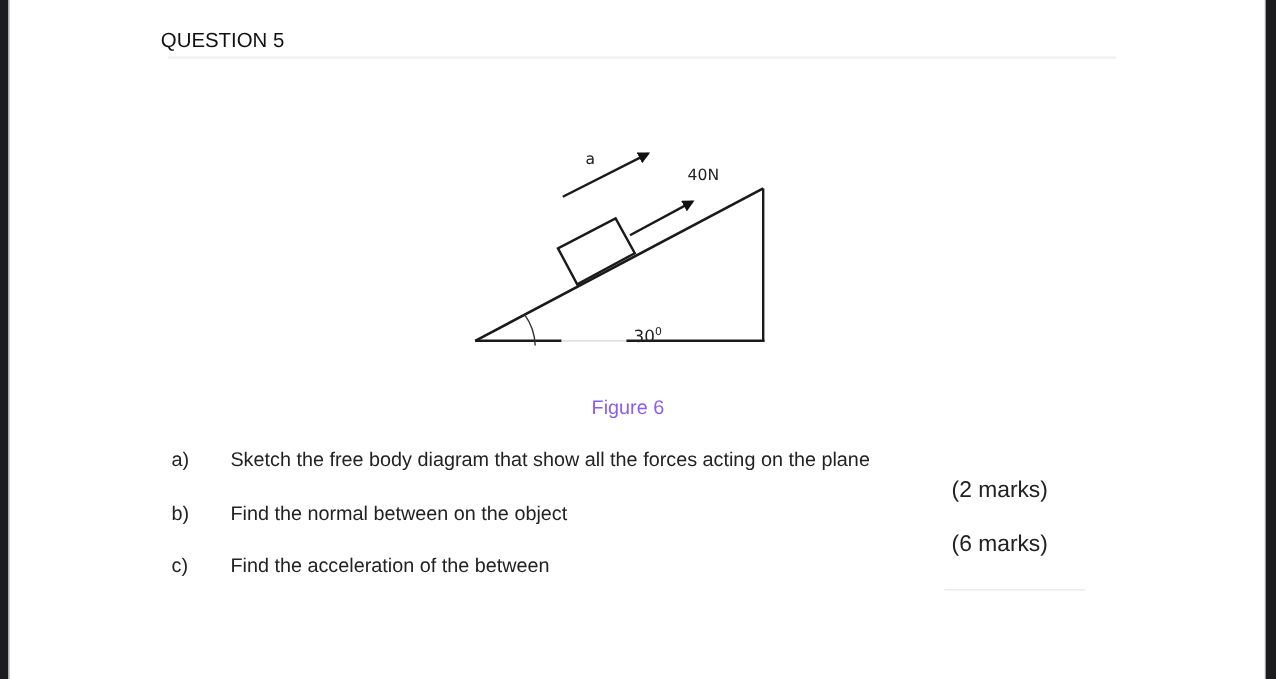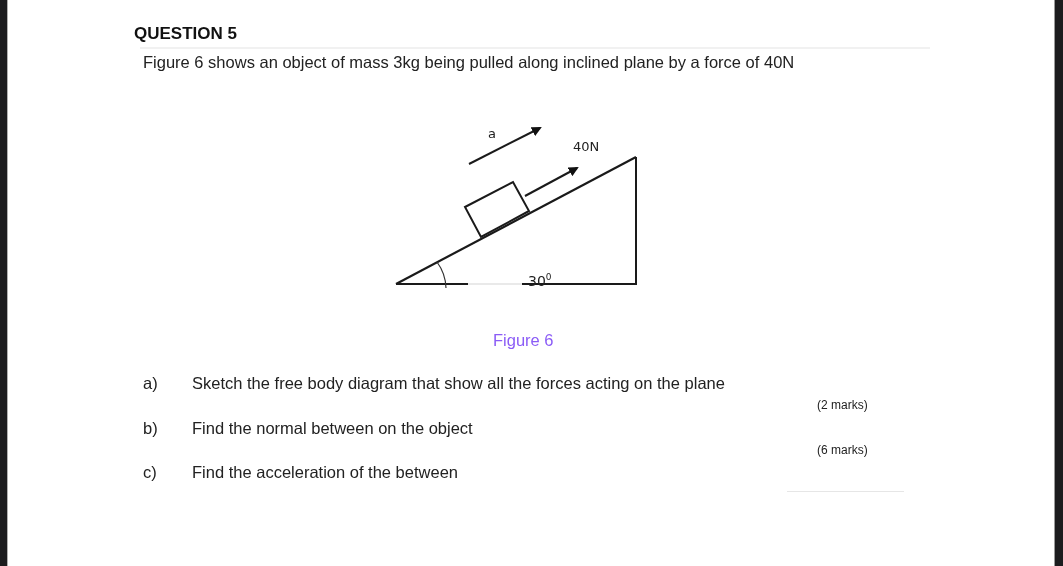--- a/index.html
+++ b/index.html
@@ -7,46 +7,45 @@
     width:1063px; height:566px; overflow:hidden; position:relative;
     background:#ffffff;
     font-family:"Liberation Sans", sans-serif;
     color:#1a1a1a;
   }
   .edge-left { position:absolute; left:0; top:0; width:7px; height:566px; background:#1c1c1e; }
   .edge-right { position:absolute; right:0; top:0; width:8px; height:566px; background:#1c1c1e; }
   .edge-right-inner { position:absolute; right:8px; top:0; width:1px; height:566px; background:#9a9a9a; }
   .edge-left-inner { position:absolute; left:7px; top:0; width:1px; height:566px; background:#b0b0b0; }
 
-  .q-title { position:absolute; left:134px; top:24px; font-size:17px; font-weight:bold; color:#111; }
+  .q-title { position:absolute; left:134px; top:24px; font-size:17px; font-weight:normal; color:#111; }
   .q-rule { position:absolute; left:140px; top:47px; width:790px; height:2px; background:#f1f1f1; }
   .q-body { position:absolute; left:143px; top:52px; font-size:16.5px; line-height:21px; color:#222; }
 
   .figure { position:absolute; left:0; top:0; width:1063px; height:566px; pointer-events:none; }
   .fig-label { position:absolute; font-family:"DejaVu Sans", sans-serif; font-size:13px; color:#222; }
   .fig-caption { position:absolute; left:493px; top:331px; font-size:16.5px; color:#8b5cf6; }
 
   .part { position:absolute; font-size:16.5px; color:#222; }
   .part-letter { position:absolute; left:143px; }
   .part-text { position:absolute; left:192px; }
-  .marks { position:absolute; left:817px; font-size:12px; color:#222; }
+  .marks { position:absolute; left:793px; font-size:19px; color:#222; }
   .faint-rule { position:absolute; left:787px; top:491px; width:117px; height:1px; background:#e6e6e6; }
 </style>
 </head>
 <body>
 
 <div class="edge-left"></div>
 <div class="edge-left-inner"></div>
 <div class="edge-right"></div>
 <div class="edge-right-inner"></div>
 
 <div class="q-title">QUESTION 5</div>
 <div class="q-rule"></div>
 <div class="q-body">
-  <div>Figure 6 shows an object of mass 3kg being pulled along inclined plane by a force of 40N</div>
 </div>
 
 <svg class="figure" width="1063" height="566" viewBox="0 0 1063 566">
   <defs>
     <marker id="arrowhead" markerWidth="10" markerHeight="10" refX="8" refY="5" orient="auto" markerUnits="userSpaceOnUse">
       <path d="M0,0 L10,5 L0,10 z" fill="#111"></path>
     </marker>
   </defs>
 
   <line x1="396" y1="284" x2="636" y2="157" stroke="#1a1a1a" stroke-width="2.2"></line>

